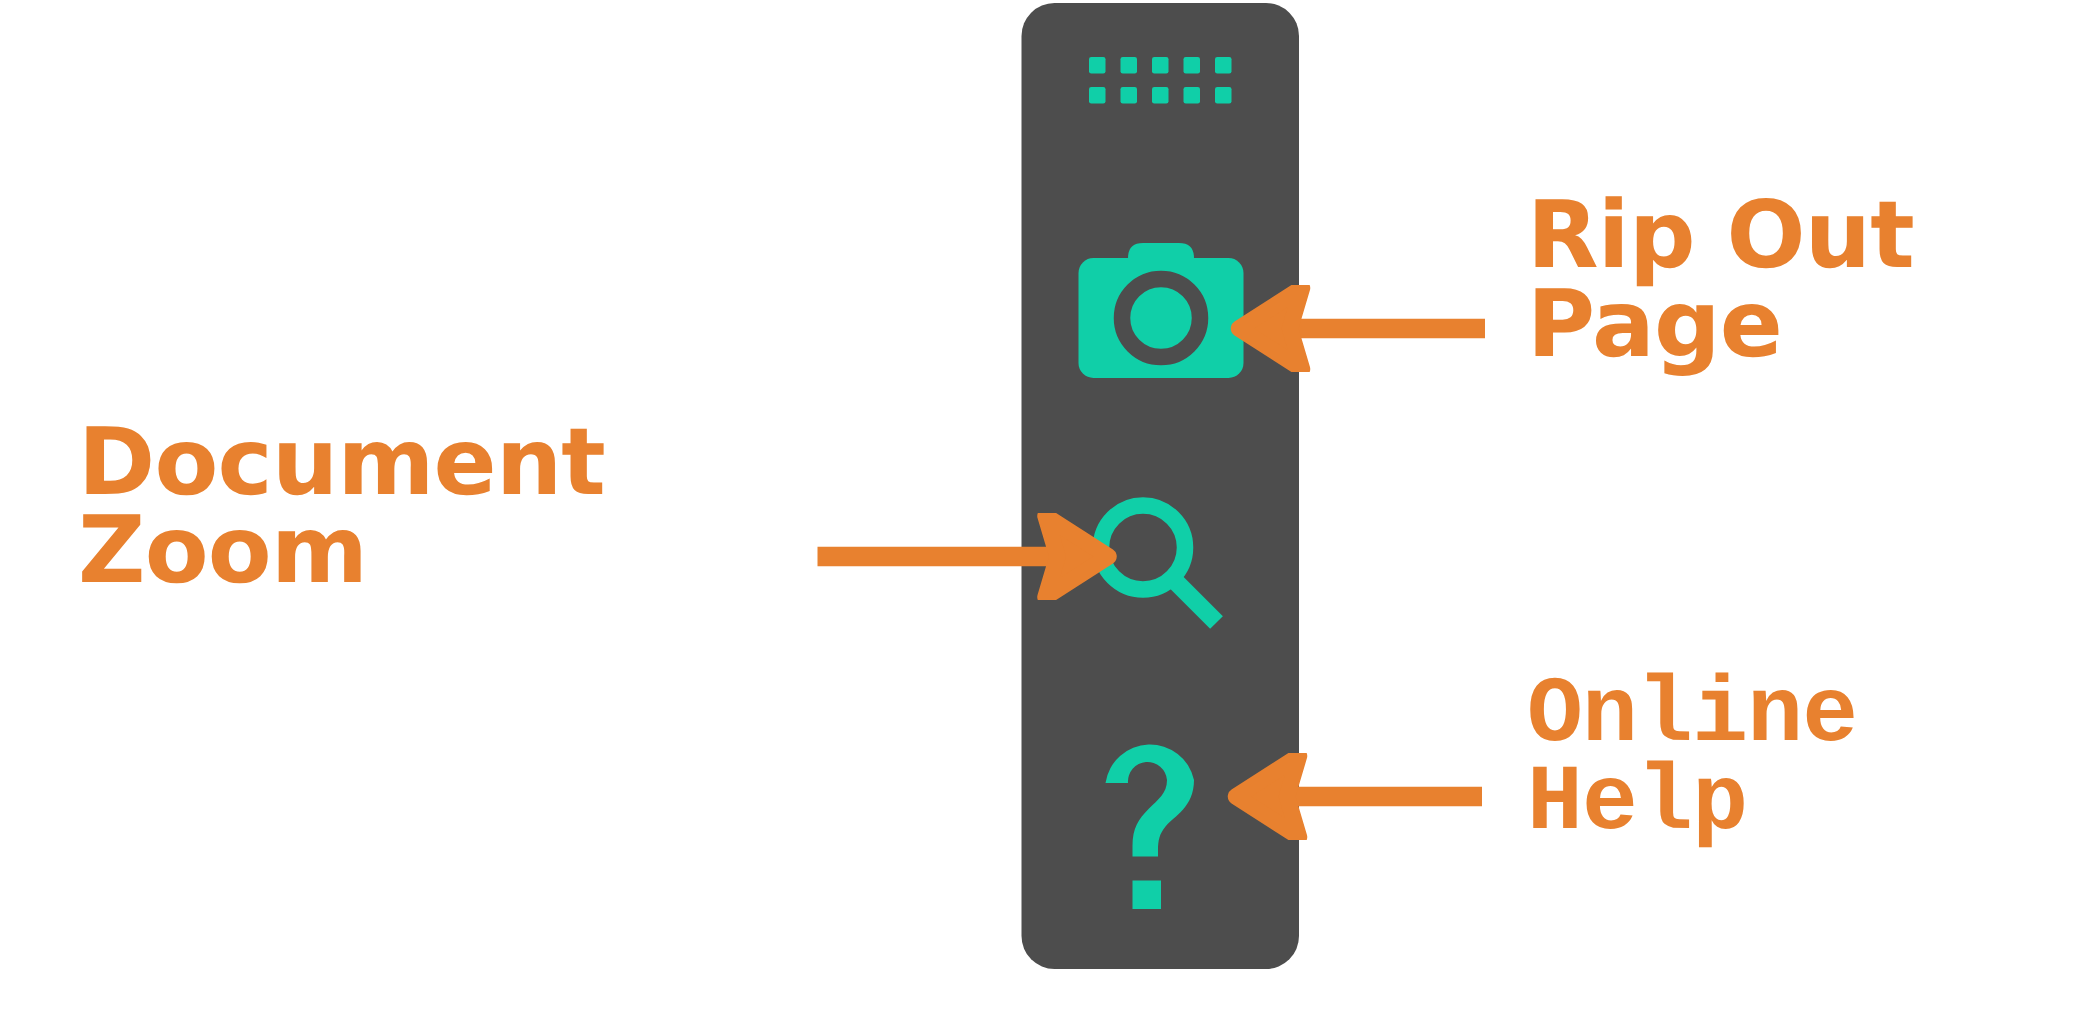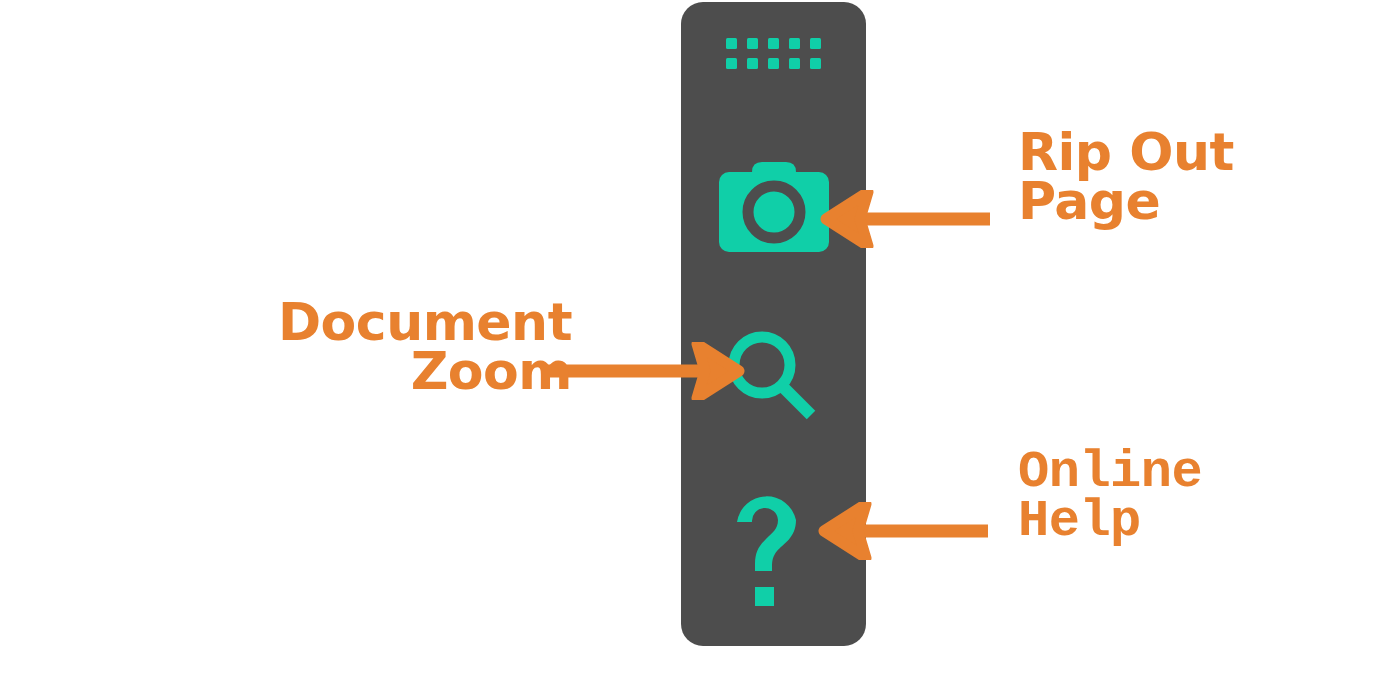--- a/index.html
+++ b/index.html
@@ -66,35 +66,34 @@
   #btn-online-help   { top: 478px; }
 
   .tool-btn svg { display: block; margin: 0 auto; }
 
   
   .callout-label {
     position: absolute;
     color: #e8812f;
     font-family: "DejaVu Sans", "Liberation Sans", sans-serif;
     font-weight: bold;
-    font-size: 52px;
+    font-size: 62px;
     line-height: 0.95;
     letter-spacing: -0.5px;
     white-space: pre-line;
   }
   #label-rip-out-page {
     left: 1018px;
     top: 128px;
     width: 360px;
   }
   #label-document-zoom {
     left: 52px;
-    top: 298px;
+    top: 279px;
     width: 520px;
-    text-align: right;
   }
   #label-online-help {
     left: 1018px;
     top: 448px;
     width: 340px;
     font-family: Liberation Mono, monospace;
   }
 
   
   .callout-arrow {

